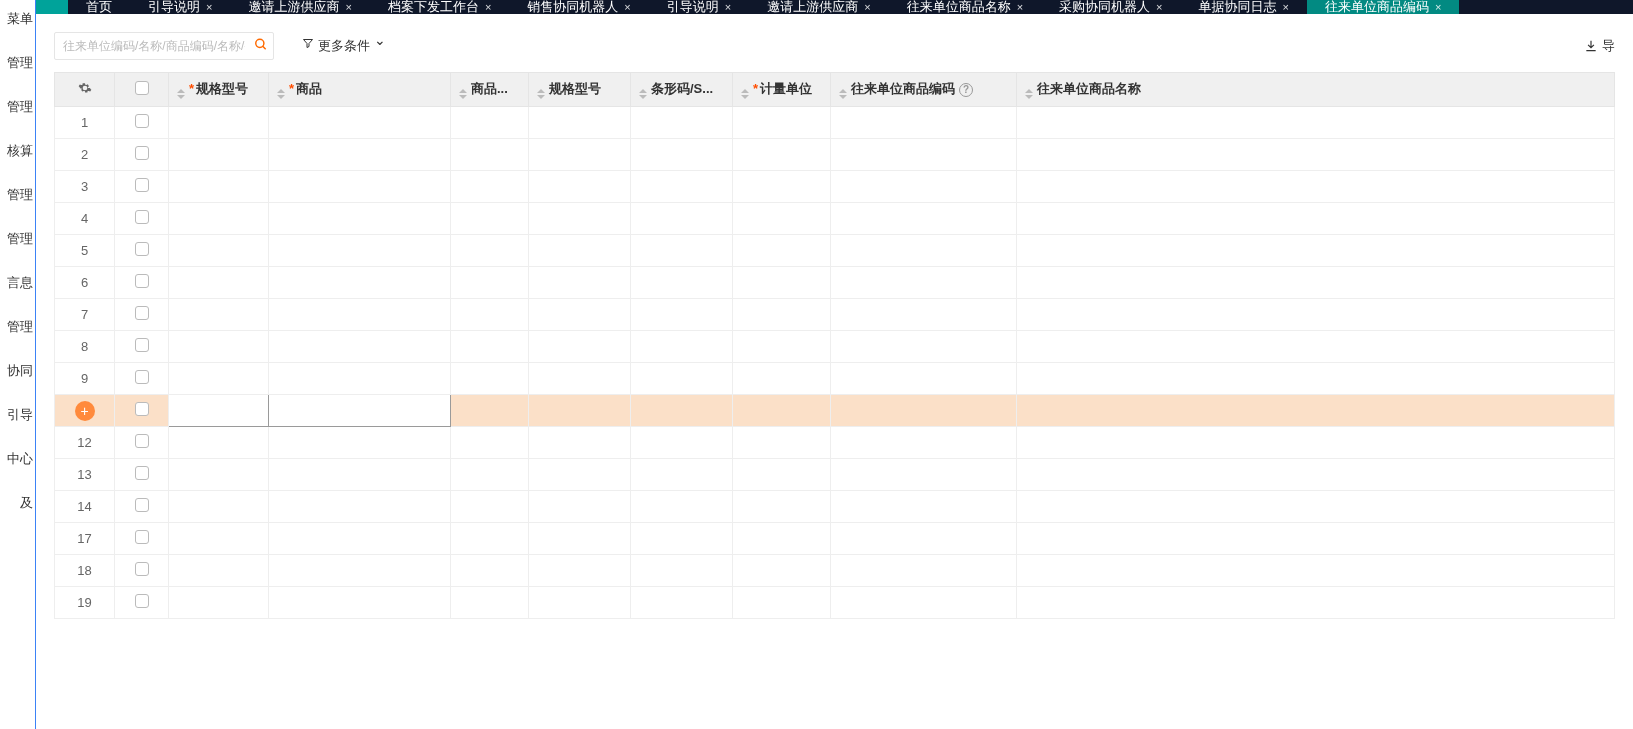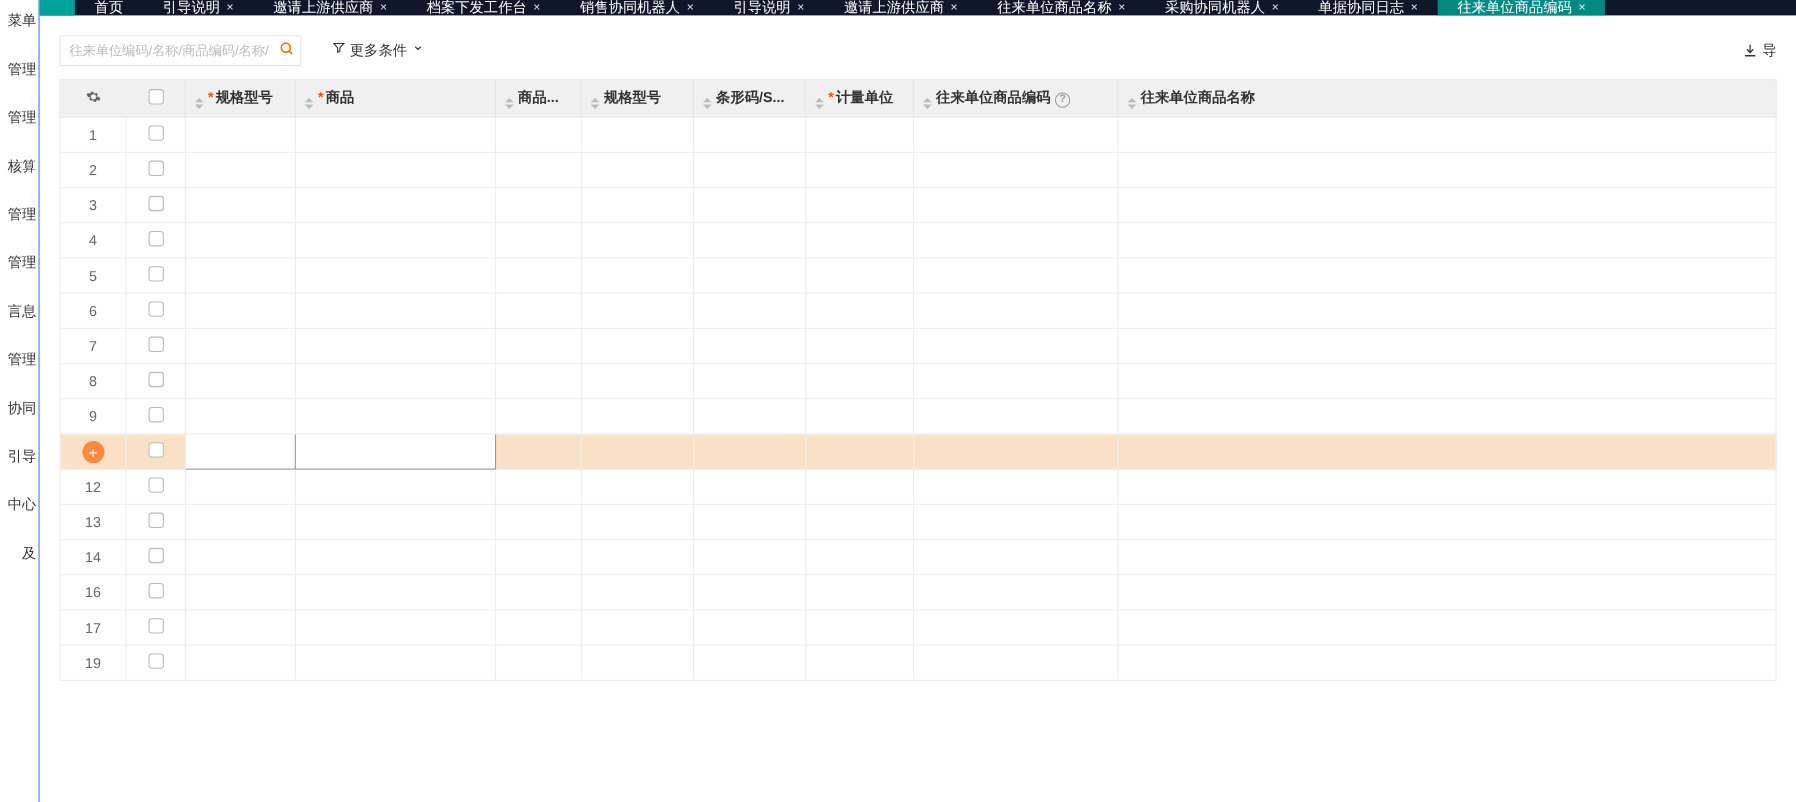--- a/index.html
+++ b/index.html
@@ -471,33 +471,33 @@
               <td></td>
               <td></td>
               <td></td>
               <td></td>
               <td></td>
               <td></td>
               <td></td>
               <td></td>
             </tr>
             <tr>
-              <td class="row-num">16</td>
-              <td class="row-check"><span class="chk"></span></td>
-              <td></td>
-              <td></td>
-              <td></td>
-              <td></td>
-              <td></td>
-              <td></td>
-              <td></td>
-              <td></td>
-            </tr>
-            <tr>
               <td class="row-num">17</td>
+              <td class="row-check"><span class="chk"></span></td>
+              <td></td>
+              <td></td>
+              <td></td>
+              <td></td>
+              <td></td>
+              <td></td>
+              <td></td>
+              <td></td>
+            </tr>
+            <tr>
+              <td class="row-num">18</td>
               <td class="row-check"><span class="chk"></span></td>
               <td></td>
               <td></td>
               <td></td>
               <td></td>
               <td></td>
               <td></td>
               <td></td>
               <td></td>
             </tr>

